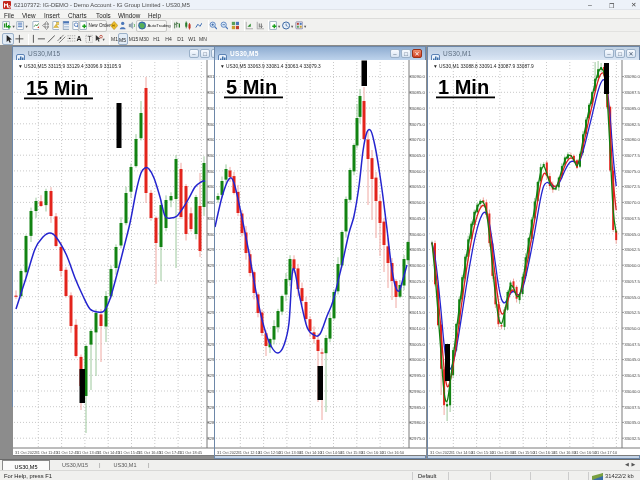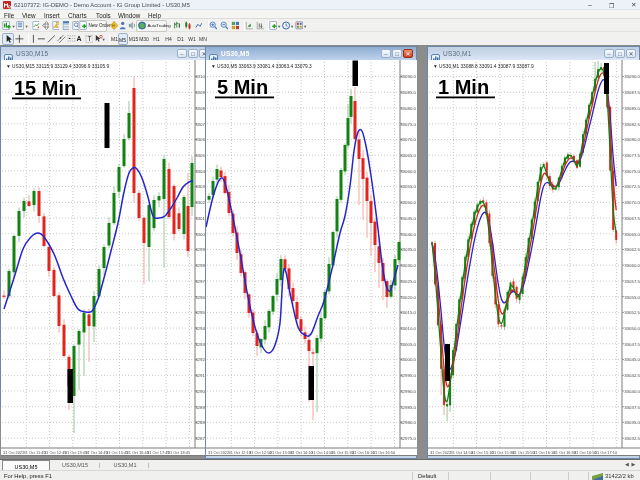--- a/index.html
+++ b/index.html
@@ -200,21 +200,21 @@
     <span style="position:absolute;left:128.5px;top:4px;width:10px;font-size:5px;color:#333;text-align:center">M15</span>
     <span style="position:absolute;left:139px;top:4px;width:10px;font-size:5px;color:#333;text-align:center">M30</span>
     <span style="position:absolute;left:151.5px;top:4px;width:10px;font-size:5px;color:#333;text-align:center">H1</span>
     <span style="position:absolute;left:163.5px;top:4px;width:10px;font-size:5px;color:#333;text-align:center">H4</span>
     <span style="position:absolute;left:175.5px;top:4px;width:10px;font-size:5px;color:#333;text-align:center">D1</span>
     <span style="position:absolute;left:187px;top:4px;width:10px;font-size:5px;color:#333;text-align:center">W1</span>
     <span style="position:absolute;left:198px;top:4px;width:10px;font-size:5px;color:#333;text-align:center">MN</span>
 </div>
 
 <div style="position:absolute;left:0;top:46px;width:640px;height:413px;background:#8c8c8c"></div>
-<div style="position:absolute;left:0px;top:46px;width:213px;height:361px;border:1px solid #6d87a8;box-sizing:border-box;background:linear-gradient(#e7eef7,#c4d4e8);">
+<div style="position:absolute;left:12px;top:46px;width:213px;height:361px;border:1px solid #6d87a8;box-sizing:border-box;background:linear-gradient(#e7eef7,#c4d4e8);">
 <div style="position:absolute;left:0;top:0;right:0;height:13px;background:linear-gradient(#bfd0e2,#ccdaec 55%,#dbe7f5);">
 <span style="position:absolute;left:3px;top:2px;width:9px;height:9px;display:inline-block">
 <svg width="9" height="9">
           <rect x="0.5" y="0.5" width="8" height="8" rx="1.5" fill="#eaf2fc" stroke="#5c82b4"></rect>
           <rect x="2" y="4.5" width="1.5" height="3" fill="#3c6ea8"></rect>
           <rect x="4" y="2.5" width="1.5" height="5" fill="#3c6ea8"></rect>
           <rect x="6" y="3.5" width="1.5" height="2.5" fill="#3c6ea8"></rect>
         </svg></span>
 <span style="position:absolute;left:15px;top:3px;font-size:6.5px;color:#5d6e80;font-weight:normal;letter-spacing:0.2px">US30,M15</span>
 <span style="position:absolute;right:3px;top:1.5px"><span style="display:inline-block;width:10px;height:9px;border-radius:2px;font-size:6px;line-height:8px;text-align:center;vertical-align:top;margin-left:1px;background:linear-gradient(#f8fbff,#d8e4f2);border:1px solid #9ab0c8;color:#44566e;">–</span><span style="display:inline-block;width:10px;height:9px;border-radius:2px;font-size:6px;line-height:8px;text-align:center;vertical-align:top;margin-left:1px;background:linear-gradient(#f8fbff,#d8e4f2);border:1px solid #9ab0c8;color:#44566e;">□</span><span style="display:inline-block;width:10px;height:9px;border-radius:2px;font-size:6px;line-height:8px;text-align:center;vertical-align:top;margin-left:1px;background:linear-gradient(#f8fbff,#d8e4f2);border:1px solid #9ab0c8;color:#44566e;">✕</span></span>
@@ -392,21 +392,21 @@
       <line x1="191.0" y1="96.3" x2="191.0" y2="156.0" stroke="#9cc89c" stroke-width="1"></line>
       <rect x="189.5" y="103.0" width="3" height="44.0" fill="#128312"></rect>
       <path d="M3.0,249.0 C4.7,243.8 9.8,228.0 13.0,218.0 C16.2,208.0 19.2,195.8 22.0,189.0 C24.8,182.2 27.5,179.7 30.0,177.0 C32.5,174.3 34.8,173.0 37.0,173.0 C39.2,173.0 40.3,173.5 43.0,177.0 C45.7,180.5 49.8,187.2 53.0,194.0 C56.2,200.8 59.2,211.0 62.0,218.0 C64.8,225.0 67.5,230.8 70.0,236.0 C72.5,241.2 74.5,246.3 77.0,249.0 C79.5,251.7 82.7,251.7 85.0,252.0 C87.3,252.3 89.0,253.2 91.0,251.0 C93.0,248.8 95.0,244.5 97.0,239.0 C99.0,233.5 100.8,226.0 103.0,218.0 C105.2,210.0 107.7,200.2 110.0,191.0 C112.3,181.8 114.8,172.8 117.0,163.0 C119.2,153.2 121.2,140.3 123.0,132.0 C124.8,123.7 126.5,117.0 128.0,113.0 C129.5,109.0 130.7,108.7 132.0,108.0 C133.3,107.3 134.5,107.3 136.0,109.0 C137.5,110.7 139.2,113.3 141.0,118.0 C142.8,122.7 145.2,130.7 147.0,137.0 C148.8,143.3 150.2,152.5 152.0,156.0 C153.8,159.5 156.0,158.0 158.0,158.0 C160.0,158.0 162.0,157.7 164.0,156.0 C166.0,154.3 168.0,151.0 170.0,148.0 C172.0,145.0 174.0,141.5 176.0,138.0 C178.0,134.5 180.0,129.7 182.0,127.0 C184.0,124.3 186.3,123.0 188.0,122.0 C189.7,121.0 191.3,121.2 192.0,121.0 " fill="none" stroke="#2424cf" stroke-width="1.5" stroke-linejoin="round"></path>
       <rect x="103.5" y="43" width="5" height="45" fill="#000"></rect>
       <rect x="66.5" y="309" width="5.5" height="34" fill="#000"></rect>
       <text x="13" y="35" font-size="20" font-weight="bold" fill="#000" font-family="Liberation Sans, sans-serif">15 Min</text>
       <rect x="11" y="37.5" width="69" height="1.8" fill="#000"></rect>
       <text x="5" y="8" font-size="4.8" fill="#222" font-family="Liberation Sans, sans-serif">▼ US30,M15 33115.9 33129.4 33096.9 33105.9</text>
     </svg>
 </div>
-<div style="position:absolute;left:205px;top:46px;width:212px;height:413px;border:1px solid #6d87a8;box-sizing:border-box;background:linear-gradient(#e7eef7,#c4d4e8);">
+<div style="position:absolute;left:214px;top:46px;width:212px;height:413px;border:1px solid #6d87a8;box-sizing:border-box;background:linear-gradient(#e7eef7,#c4d4e8);">
 <div style="position:absolute;left:0;top:0;right:0;height:13px;background:linear-gradient(#8fadd1,#a9c2e0 55%,#bdd3ec);">
 <span style="position:absolute;left:3px;top:2px;width:9px;height:9px;display:inline-block">
 <svg width="9" height="9">
           <rect x="0.5" y="0.5" width="8" height="8" rx="1.5" fill="#eaf2fc" stroke="#5c82b4"></rect>
           <rect x="2" y="4.5" width="1.5" height="3" fill="#3c6ea8"></rect>
           <rect x="4" y="2.5" width="1.5" height="5" fill="#3c6ea8"></rect>
           <rect x="6" y="3.5" width="1.5" height="2.5" fill="#3c6ea8"></rect>
         </svg></span>
 <span style="position:absolute;left:15px;top:3px;font-size:6.5px;color:#ffffff;font-weight:bold;letter-spacing:0.2px">US30,M5</span>
 <span style="position:absolute;right:3px;top:1.5px"><span style="display:inline-block;width:10px;height:9px;border-radius:2px;font-size:6px;line-height:8px;text-align:center;vertical-align:top;margin-left:1px;background:linear-gradient(#f8fbff,#d8e4f2);border:1px solid #9ab0c8;color:#44566e;">–</span><span style="display:inline-block;width:10px;height:9px;border-radius:2px;font-size:6px;line-height:8px;text-align:center;vertical-align:top;margin-left:1px;background:linear-gradient(#f8fbff,#d8e4f2);border:1px solid #9ab0c8;color:#44566e;">□</span><span style="display:inline-block;width:10px;height:9px;border-radius:2px;font-size:6px;line-height:8px;text-align:center;vertical-align:top;margin-left:1px;background:linear-gradient(#f09070,#d04022);border:1px solid #9a3016;color:#fff;">✕</span></span>

